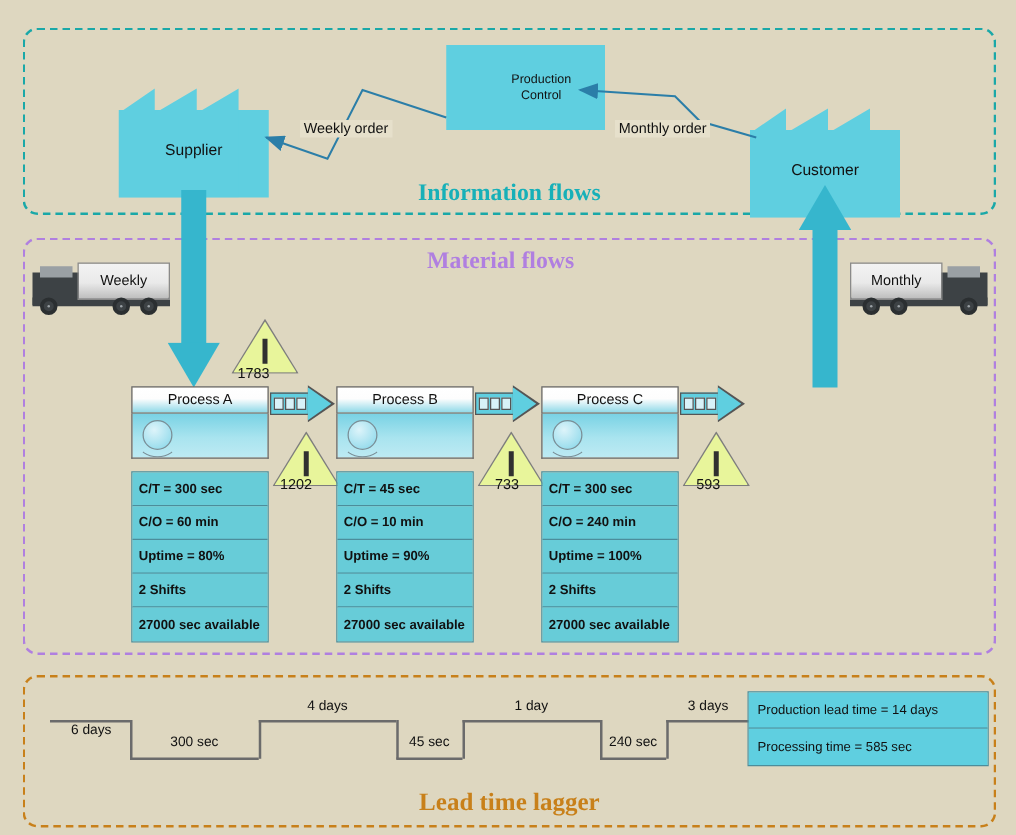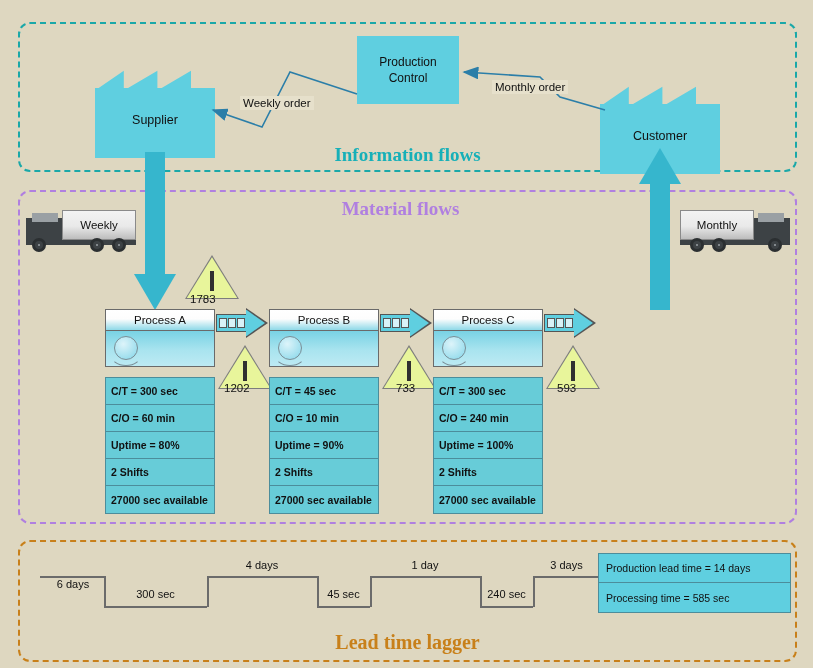--- a/index.html
+++ b/index.html
@@ -37,30 +37,30 @@
     font-size:12.5px;color:#111;z-index:3;padding-top:14px;box-sizing:border-box;
   }
   #factory-supplier{left:95px;top:68px;}
   #factory-customer{left:600px;top:84px;}
 
   
   #production-control{
     position:absolute;left:357px;top:36px;width:102px;height:68px;
     background:#5fcfe0;
     display:flex;align-items:center;justify-content:center;
-    text-align:center;font-size:12px;color:#111;line-height:1.35;
+    text-align:center;font-size:10px;color:#111;line-height:1.35;padding-left:25px;
   }
 
   
   .info-label{
     position:absolute;font-size:11.5px;color:#111;
     background:#e6e0cb;padding:1px 3px;white-space:nowrap;
   }
   #label-weekly-order{left:240px;top:96px;}
-  #label-monthly-order{left:492px;top:80px;text-align:center;}
+  #label-monthly-order{left:492px;top:96px;text-align:center;}
 
   
   .proc{position:absolute;width:110px;}
   .proc .phead{
     height:22px;border:1px solid #6a6a6a;box-sizing:border-box;
     background:linear-gradient(to bottom,#ffffff 0%,#fdfdfd 45%,#8fd9e8 100%);
     display:flex;align-items:center;justify-content:center;
     font-size:11.5px;color:#111;
   }
   .proc .pbody{

